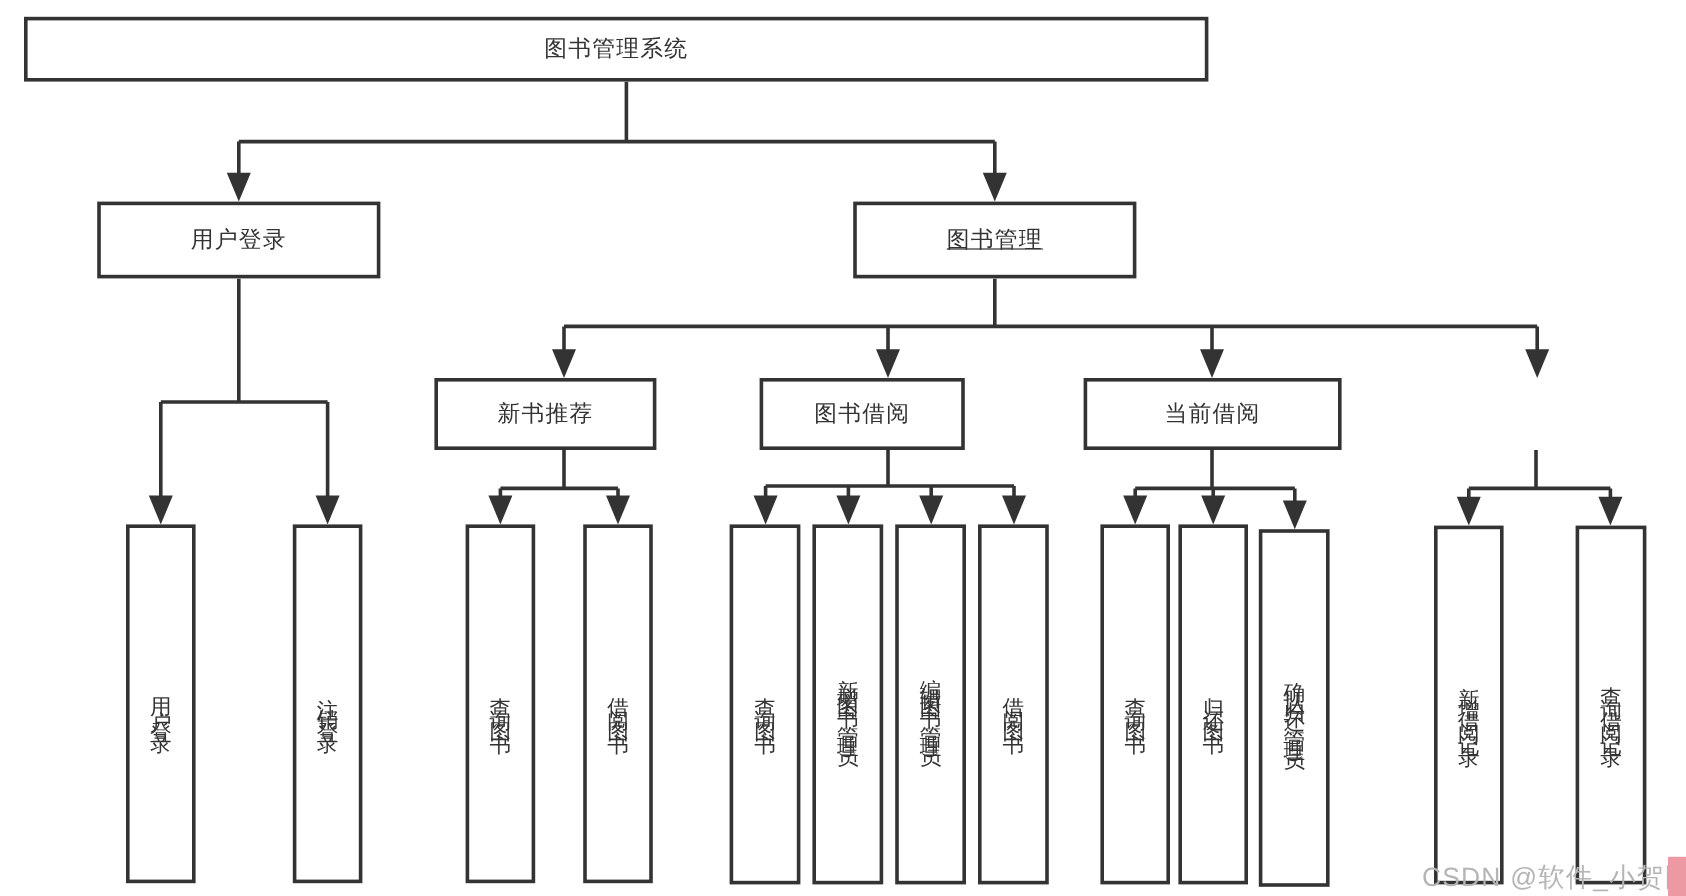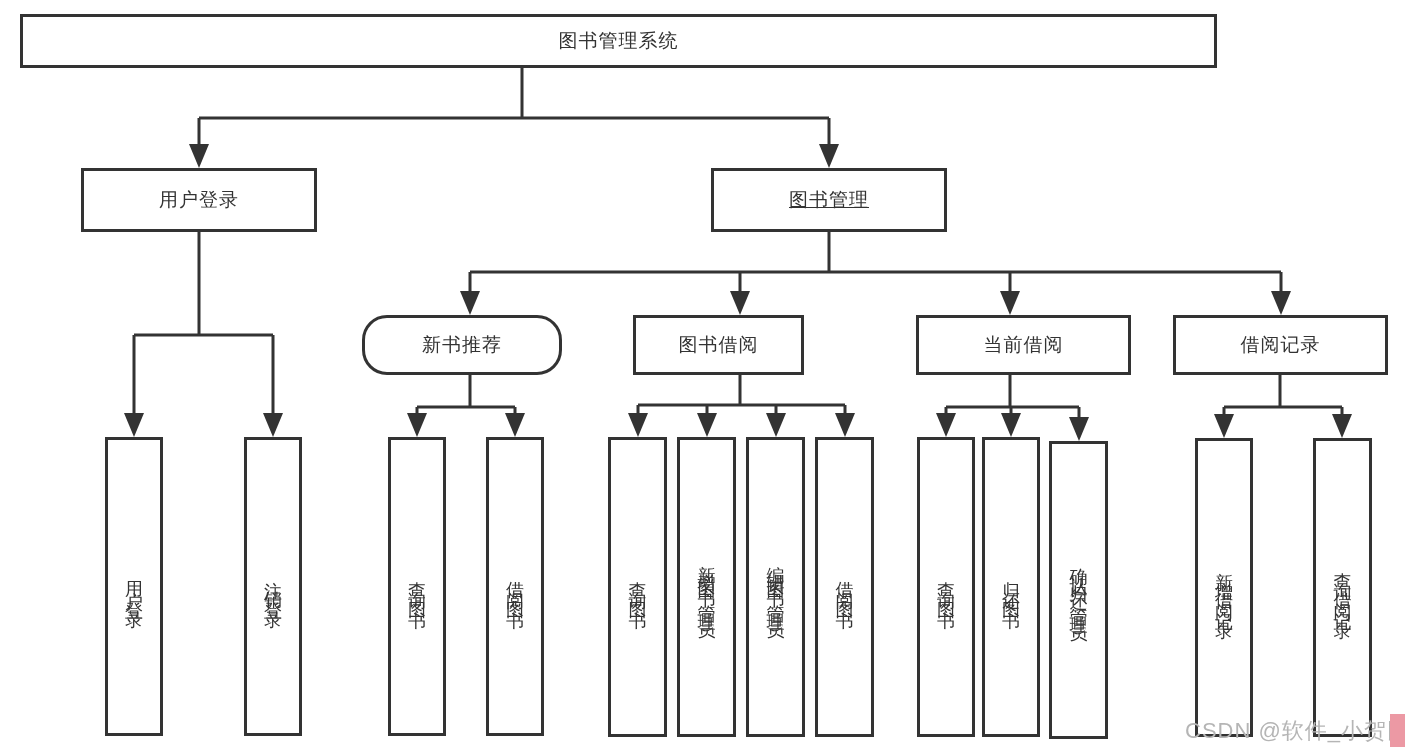--- a/index.html
+++ b/index.html
@@ -32,26 +32,26 @@
     align-items: center;
     justify-content: center;
     color: #333333;
   }
   .hlabel {
     font-size: 19px;
     letter-spacing: 1px;
     color: #333333;
     white-space: nowrap;
   }
-  .root-box   { left: 20px;  top: 14px;  width: 1197px; height: 54px; }
+  .root-box   { left: 20px;  top: 14px;  width: 987px; height: 54px; }
   .l2-user    { left: 81px;  top: 168px; width: 236px;  height: 64px; }
   .l2-book    { left: 711px; top: 168px; width: 236px;  height: 64px; text-decoration: underline; }
-  .l3-recommend { left: 362px;  top: 315px; width: 200px; height: 60px; border-radius: 25px; }
+  .l3-recommend { left: 362px;  top: 315px; width: 185px; height: 60px; }
   .l3-borrow    { left: 633px;  top: 315px; width: 171px; height: 60px; }
-  .l3-current   { left: 903px;  top: 315px; width: 215px; height: 60px; margin-left: 13px; }
+  .l3-current   { left: 903px;  top: 315px; width: 215px; height: 60px; }
   .l3-records   { left: 1173px; top: 315px; width: 215px; height: 60px; }
   .leaf {
     position: absolute;
     box-sizing: border-box;
     border: 3px solid #333333;
     background: #ffffff;
     display: flex;
     align-items: center;
     justify-content: center;
   }
@@ -145,23 +145,20 @@
 
   <div class="node l3-recommend">
     <span class="hlabel">新书推荐</span>
   </div>
   <div class="node l3-borrow">
     <span class="hlabel">图书借阅</span>
   </div>
   <div class="node l3-current">
     <span class="hlabel">当前借阅</span>
   </div>
-  <div class="node l3-records">
-    <span class="hlabel">借阅记录</span>
-  </div>
 
   <div class="leaf leaf-a1">
     <span class="vlabel">用户登录</span>
   </div>
   <div class="leaf leaf-a2">
     <span class="vlabel">注销登录</span>
   </div>
 
   <div class="leaf leaf-b1">
     <span class="vlabel">查询图书</span>

